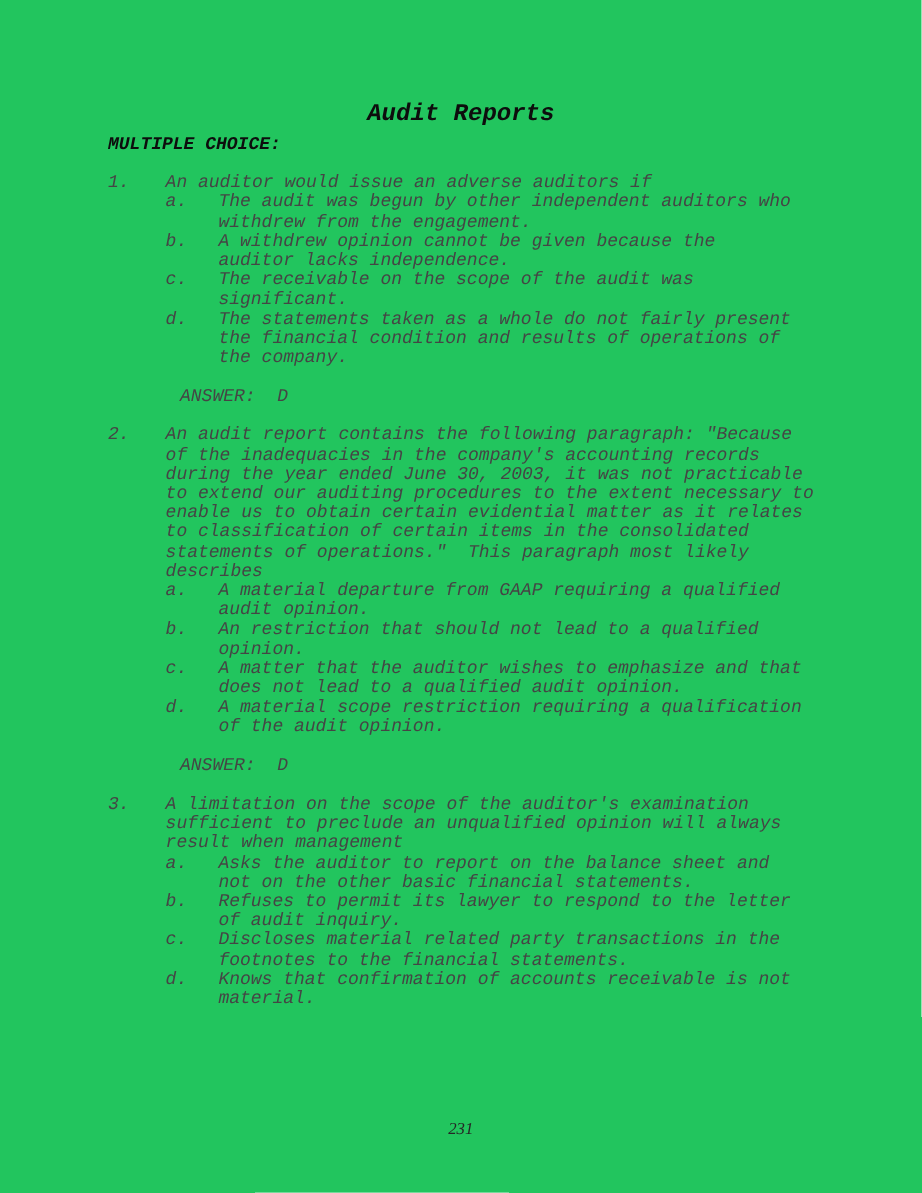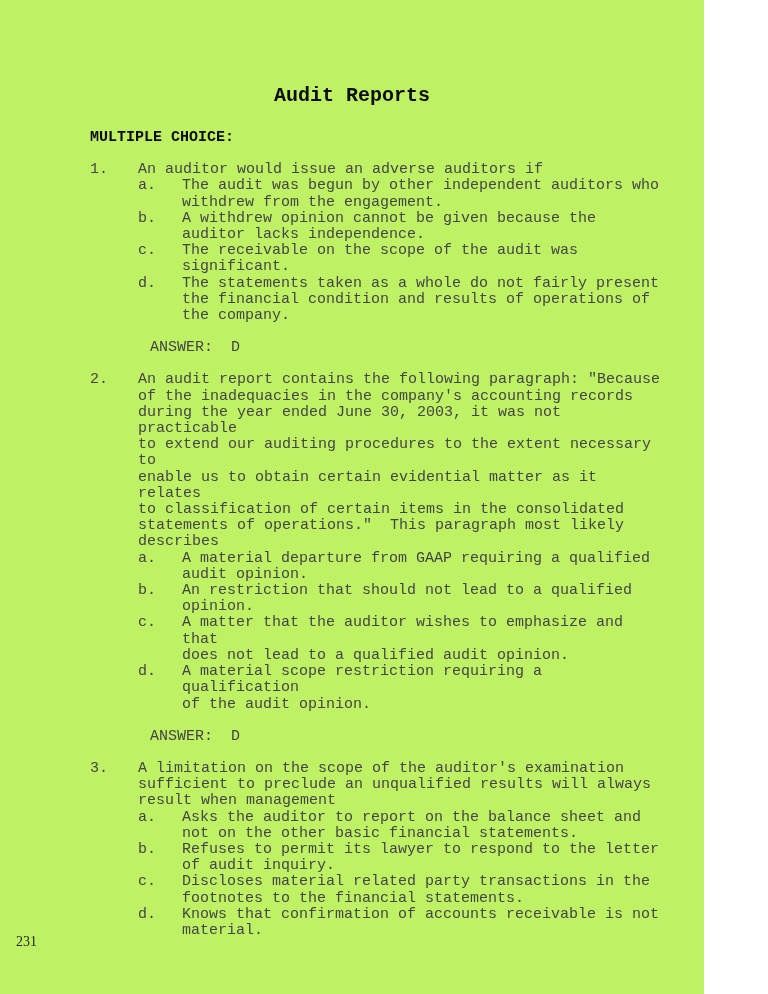--- a/index.html
+++ b/index.html
@@ -2,43 +2,44 @@
 <html><head>
 <meta charset="utf-8">
 <style>
   html, body {
     margin: 0;
     padding: 0;
     background: #ffffff;
   }
   .page {
     position: relative;
-    width: 704px;
+    width: 768px;
     height: 994px;
-    background: #bef264;
+    background: #22c55e;
     overflow: hidden;
     font-family: "Liberation Mono", "DejaVu Sans Mono", monospace;
     font-size: 15px;
     line-height: 16.2px;
     color: #454545;
+    font-style: italic;
   }
   .doc-title {
     margin-top: 86px;
     text-align: center;
     font-weight: bold;
     font-size: 20px;
     line-height: 20px;
     color: #0d0d0d;
   }
   .content {
     margin-left: 90px;
     margin-right: 38px;
   }
   .section-heading {
-    margin-top: 24px;
+    margin-top: 7px;
     font-weight: bold;
     color: #0d0d0d;
   }
   .question {
     margin-top: 16px;
   }
   .q-row {
     display: flex;
     align-items: flex-start;
   }
@@ -65,24 +66,24 @@
   }
   .answer-row {
     margin-left: 60px;
     margin-top: 16px;
   }
   .answer-value {
     margin-left: 18px;
   }
   .page-number {
     position: absolute;
-    left: 16px;
+    left: 0;
     right: 0;
     top: 934px;
-    text-align: left;
+    text-align: center;
     font-family: "Liberation Serif", "DejaVu Serif", serif;
     font-size: 14px;
     line-height: 16px;
     color: #262626;
   }
 </style>
 </head>
 <body>
 
 <div class="page">
@@ -158,21 +159,21 @@
       </div>
       <div class="answer-row">
         <span class="answer-label">ANSWER:</span><span class="answer-value">D</span>
       </div>
     </div>
 
     <div class="question">
       <div class="q-row">
         <span class="q-num">3.</span>
         <div class="q-text">A limitation on the scope of the auditor's examination
-sufficient to preclude an unqualified results will always
+sufficient to preclude an unqualified opinion will always
 result when management</div>
       </div>
       <div class="opt-row">
         <span class="opt-letter">a.</span>
         <div class="opt-text">Asks the auditor to report on the balance sheet and
 not on the other basic financial statements.</div>
       </div>
       <div class="opt-row">
         <span class="opt-letter">b.</span>
         <div class="opt-text">Refuses to permit its lawyer to respond to the letter

